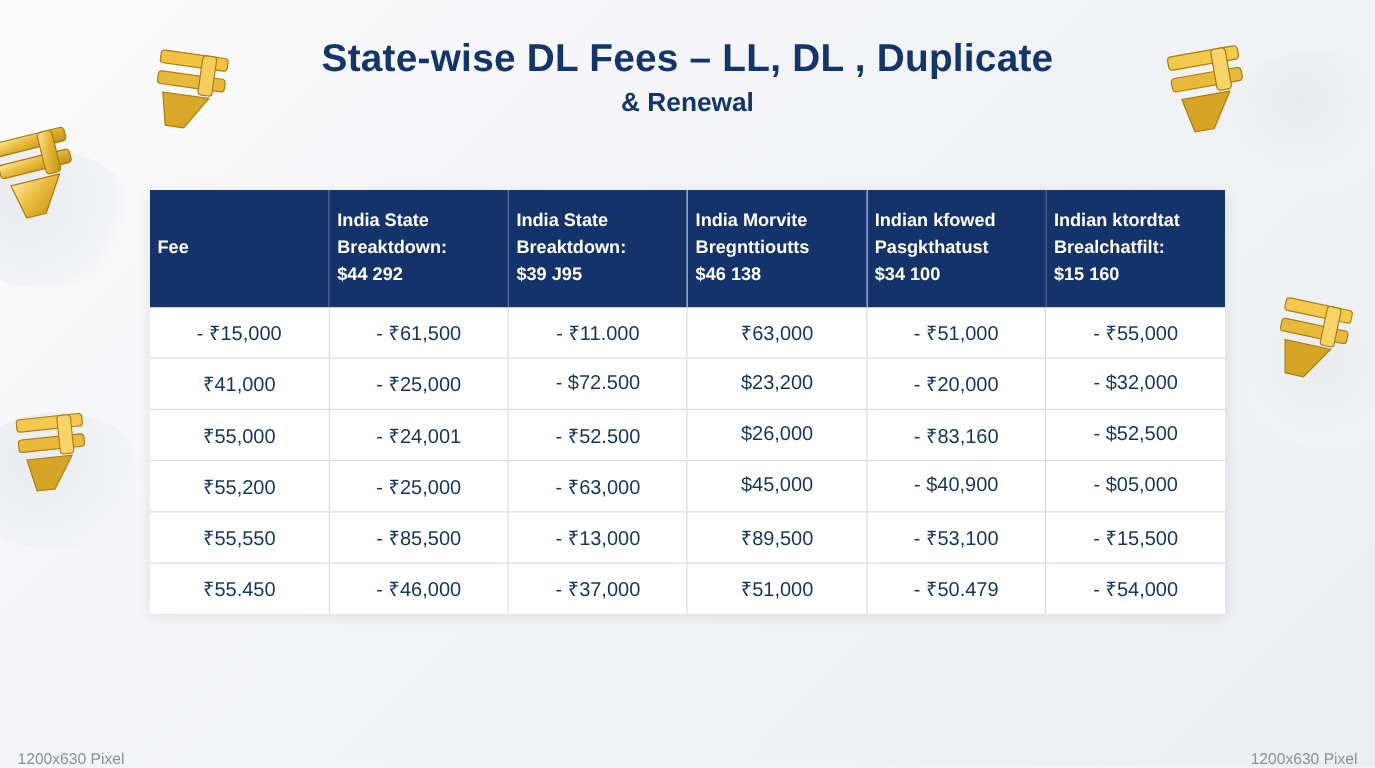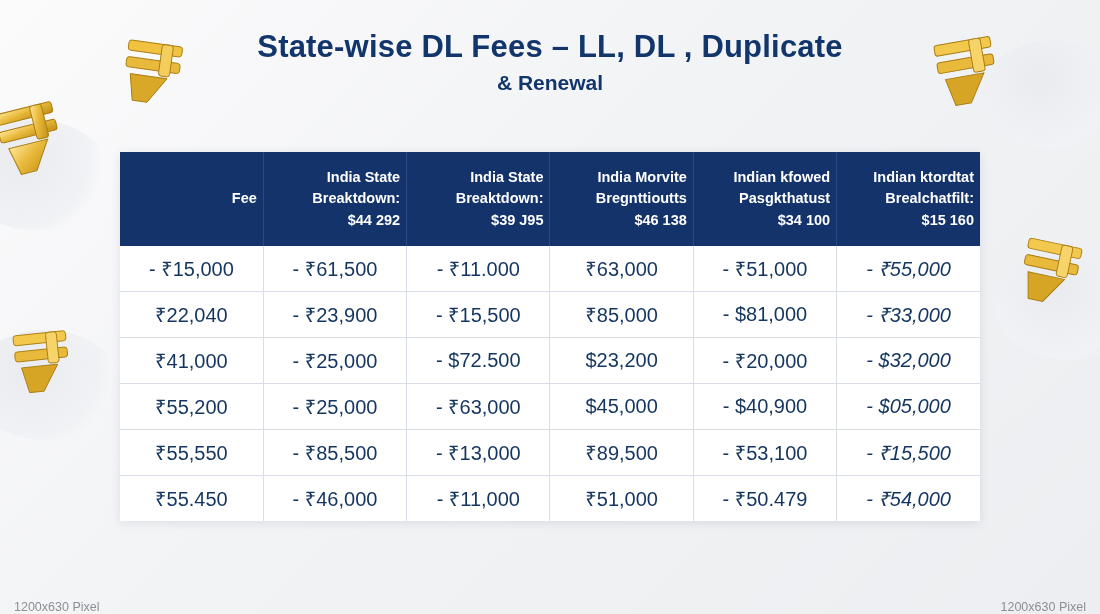--- a/index.html
+++ b/index.html
@@ -56,46 +56,45 @@
   }
   table.fees thead th {
     background: #14336b;
     color: #ffffff;
     font-size: 14.5px;
     font-weight: bold;
     line-height: 1.45;
     padding: 14px 6px;
     height: 66px;
     vertical-align: middle;
-    text-align: right;
+    text-align: left;
     border-right: 1px solid #2a4a86;
     overflow: hidden;
   }
   table.fees thead th:last-child {
     border-right: none;
     margin-top: 32px;
   }
   table.fees thead th .hcell {
     display: block;
     white-space: pre-line;
   }
   table.fees tbody td {
-    font-size: 20px;
+    font-size: 16px;
     color: #13355f;
     text-align: center;
     padding: 9px 6px;
     height: 20px;
     border-bottom: 1px solid #d8dde6;
     border-right: 1px solid #d8dde6;
     background: #ffffff;
     white-space: nowrap;
   }
   table.fees tbody td:last-child {
     border-right: none;
-    font-style: italic;
   }
   table.fees tbody tr:last-child td {
     border-bottom: none;
   }
   .footer-left, .footer-right {
     position: absolute;
     bottom: 0;
     font-size: 12.5px;
     color: #8b8f96;
   }
@@ -240,55 +239,55 @@
       <tbody id="brow">
           <tr>
             <td>- ₹15,000</td>
             <td>- ₹61,500</td>
             <td>- ₹11.000</td>
             <td>₹63,000</td>
             <td>- ₹51,000</td>
             <td>- ₹55,000</td>
           </tr>
           <tr>
-            <td>₹22,040</td>
-            <td>- ₹23,900</td>
-            <td>- ₹15,500</td>
-            <td>₹85,000</td>
-            <td>- $81,000</td>
-            <td>- ₹33,000</td>
-          </tr>
-          <tr>
             <td>₹41,000</td>
             <td>- ₹25,000</td>
             <td>- $72.500</td>
             <td>$23,200</td>
             <td>- ₹20,000</td>
             <td>- $32,000</td>
           </tr>
           <tr>
+            <td>₹55,000</td>
+            <td>- ₹24,001</td>
+            <td>- ₹52.500</td>
+            <td>$26,000</td>
+            <td>- ₹83,160</td>
+            <td>- $52,500</td>
+          </tr>
+          <tr>
             <td>₹55,200</td>
             <td>- ₹25,000</td>
             <td>- ₹63,000</td>
             <td>$45,000</td>
             <td>- $40,900</td>
             <td>- $05,000</td>
           </tr>
           <tr>
             <td>₹55,550</td>
             <td>- ₹85,500</td>
             <td>- ₹13,000</td>
             <td>₹89,500</td>
             <td>- ₹53,100</td>
             <td>- ₹15,500</td>
           </tr>
           <tr>
             <td>₹55.450</td>
             <td>- ₹46,000</td>
-            <td>- ₹11,000</td>
+            <td>- ₹37,000</td>
             <td>₹51,000</td>
             <td>- ₹50.479</td>
             <td>- ₹54,000</td>
           </tr>
         </tbody>
     </table>
   </div>
 
   <div class="footer-left">1200x630 Pixel</div>
   <div class="footer-right">1200x630 Pixel</div>

